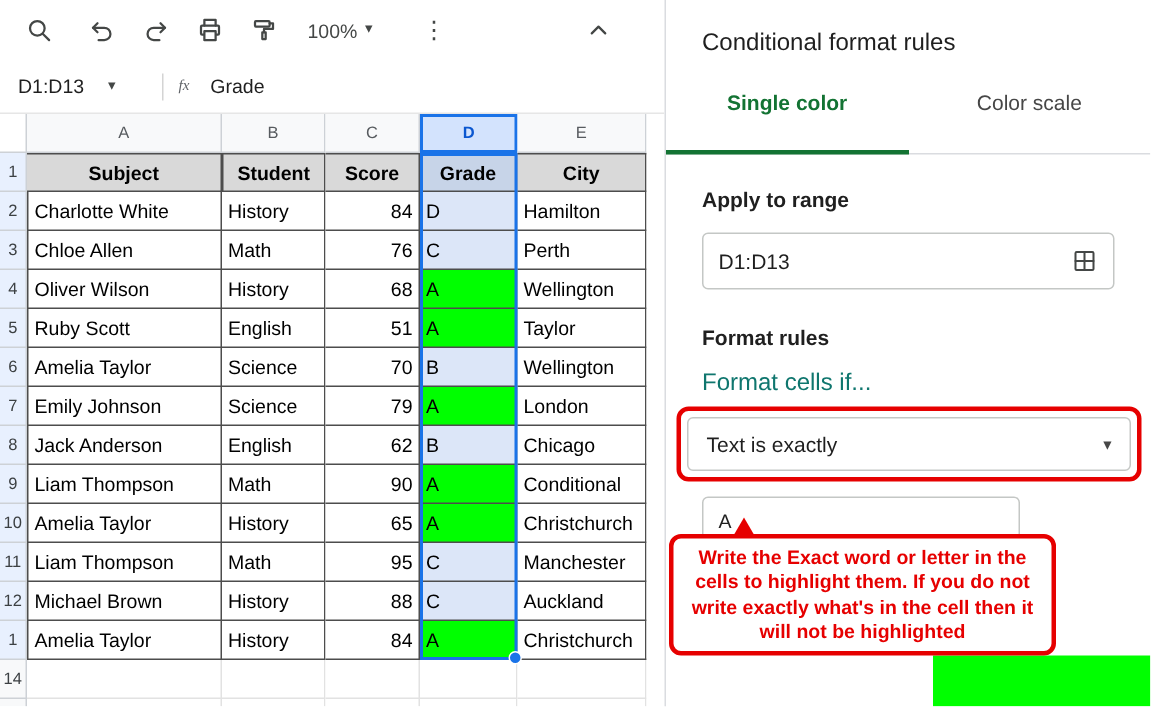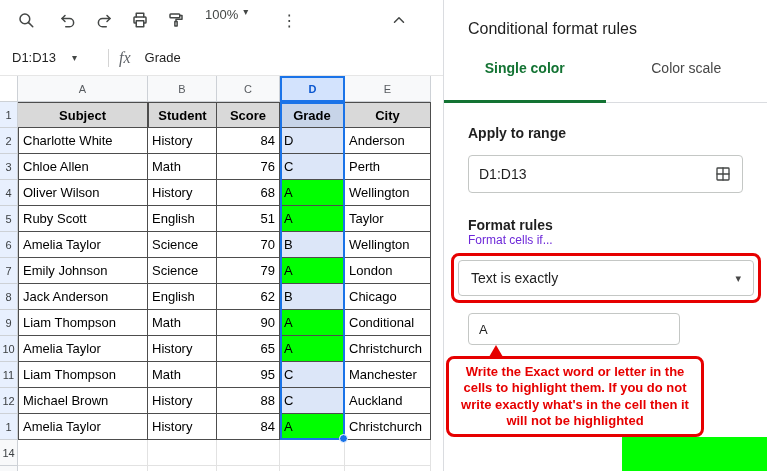--- a/index.html
+++ b/index.html
@@ -11,29 +11,29 @@
     font-family:"Liberation Sans", sans-serif; color:#1f1f1f;}
   .app{display:flex; width:767px; height:471px; position:relative;}
 
   
   .sheet-area{flex:0 0 443px; width:443px; display:flex; flex-direction:column; overflow:hidden; background:#fff;}
   .toolbar{height:40px; display:flex; align-items:center; padding:0 12px; gap:8px; flex:0 0 40px;}
   button{border:none; background:none; padding:0; font:inherit;}
   .tbtn{width:28px; height:28px; border-radius:50%; display:flex; align-items:center; justify-content:center; cursor:pointer;}
   .tbtn svg{display:block;}
   .mr14{margin-right:6px;}
-  .zoom{display:flex; gap:5px; font-size:13px; color:#444746; padding:0 7px; height:26px; cursor:pointer;}
+  .zoom{display:flex; align-items:center; gap:5px; font-size:13px; color:#444746; padding:0 7px; height:26px; cursor:pointer;}
   .dots{margin-left:14px; font-size:16px; color:#444746; width:24px; text-align:center; cursor:pointer;}
   .collapse{margin-left:auto; margin-right:18px;}
   .caret{font-size:10px; color:#444746; line-height:1;}
 
   .formula-bar{height:36px; flex:0 0 36px; display:flex; align-items:center; padding:0 12px; border-bottom:1px solid #e6e6e6;}
   .namebox{display:flex; align-items:center; gap:16px; width:86px; font-size:13px; cursor:pointer;}
   .fb-divider{width:1px; height:18px; background:#d4d4d4; margin:0 10px;}
-  .fx{font-family:"Liberation Serif", serif; font-style:italic; color:#5f6368; font-size:16px; margin-right:14px;}
+  .fx{font-family:"Liberation Serif", serif; font-style:italic; color:#5f6368; font-size:10px; margin-right:14px;}
   .formula-value{font-size:13px;}
 
   .grid{position:relative; flex:1; overflow:hidden; width:431px;
     display:grid; grid-template-columns:18px 130px 69px 63px 65px 86px; grid-auto-rows:26px;
     font-size:13px; align-content:start;}
   .cell{border-right:1px solid var(--gridline); border-bottom:1px solid var(--gridline);
     background:#fff; display:flex; align-items:center; padding:0 4px; overflow:hidden; white-space:nowrap;}
   .corner{background:#fff; border-color:var(--hdrline);}
   .letter-cell{justify-content:center; font-size:11px; color:#575b5f; background:#f8f9fa; border-color:var(--hdrline); padding:0;}
   .letter-active{background:#d3e3fd; color:#0b57d0; font-weight:700; border:2px solid var(--blue);}
@@ -58,21 +58,21 @@
   .panel-title{font-size:16px; color:#1f1f1f; margin:4px 0 14px;}
   .tabs{display:flex; border-bottom:1px solid #dadce0; margin:8px -24px 0;}
   .tab{flex:1; text-align:center; padding:8px 0 26px; font-size:14px; color:#474747; cursor:pointer;}
   .tab.active{color:var(--tabgreen); font-weight:600; border-bottom:3px solid var(--tabgreen);
     padding-bottom:6px; margin-bottom:-1px;}
   .field-label{margin-top:22px; font-size:14px; font-weight:600; color:#1f1f1f;}
   .range-box{margin-top:14px; height:38px; border:1px solid #c4c7c5; border-radius:4px;
     display:flex; align-items:center; padding:0 10px; font-size:14px; cursor:text;}
   .range-icon{margin-left:auto; display:flex; cursor:pointer;}
   .section-label{margin-top:24px; font-size:14px; font-weight:600;}
-  .sub-label{font-size:12px; color:#6d28d9;}
+  .sub-label{margin-top:14px; font-size:16px; color:#0f766e;}
   .red-outline{margin:6px -18px 0 -17px; border:3px solid var(--red); border-radius:8px; padding:4px;}
   .dropdown{height:36px; border:1px solid #c4c7c5; border-radius:4px; background:#fff;
     display:flex; align-items:center; padding:0 12px; font-size:14px; cursor:pointer;gap:42px;}
   .dd-caret{margin-left:auto; font-size:11px; color:#474747;}
   .value-input{margin-top:10px; width:212px; height:32px; border:1px solid #c4c7c5; border-radius:4px;
     display:flex; align-items:center; padding:0 10px; font-size:13px; cursor:text;}
   .callout{position:absolute; left:2px; top:356px; width:258px; background:#fff; z-index:3;
     border:3px solid var(--red); border-radius:8px; padding:5px 6px; text-align:center;
     color:var(--red); font-weight:700; font-size:13px; line-height:1.25;}
   .callout-tail{position:absolute; top:-14px; left:40px; width:0; height:0;
@@ -157,21 +157,21 @@
         <div class="cell th tb tb-top">Subject</div>
         <div class="cell th tb tb-top tb-left">Student</div>
         <div class="cell th tb tb-top">Score</div>
         <div class="cell th tb tb-top th-grade">Grade</div>
         <div class="cell th tb tb-top">City</div>
         <div class="cell rownum-cell rownum-active">2</div>
         <div class="cell tb tb-left">Charlotte White</div>
         <div class="cell tb">History</div>
         <div class="cell tb score">84</div>
         <div class="cell tb grade-sel">D</div>
-        <div class="cell tb">Anderson</div>
+        <div class="cell tb">Hamilton</div>
         <div class="cell rownum-cell rownum-active">3</div>
         <div class="cell tb tb-left">Chloe Allen</div>
         <div class="cell tb">Math</div>
         <div class="cell tb score">76</div>
         <div class="cell tb grade-sel">C</div>
         <div class="cell tb">Perth</div>
         <div class="cell rownum-cell rownum-active">4</div>
         <div class="cell tb tb-left">Oliver Wilson</div>
         <div class="cell tb">History</div>
         <div class="cell tb score">68</div>

